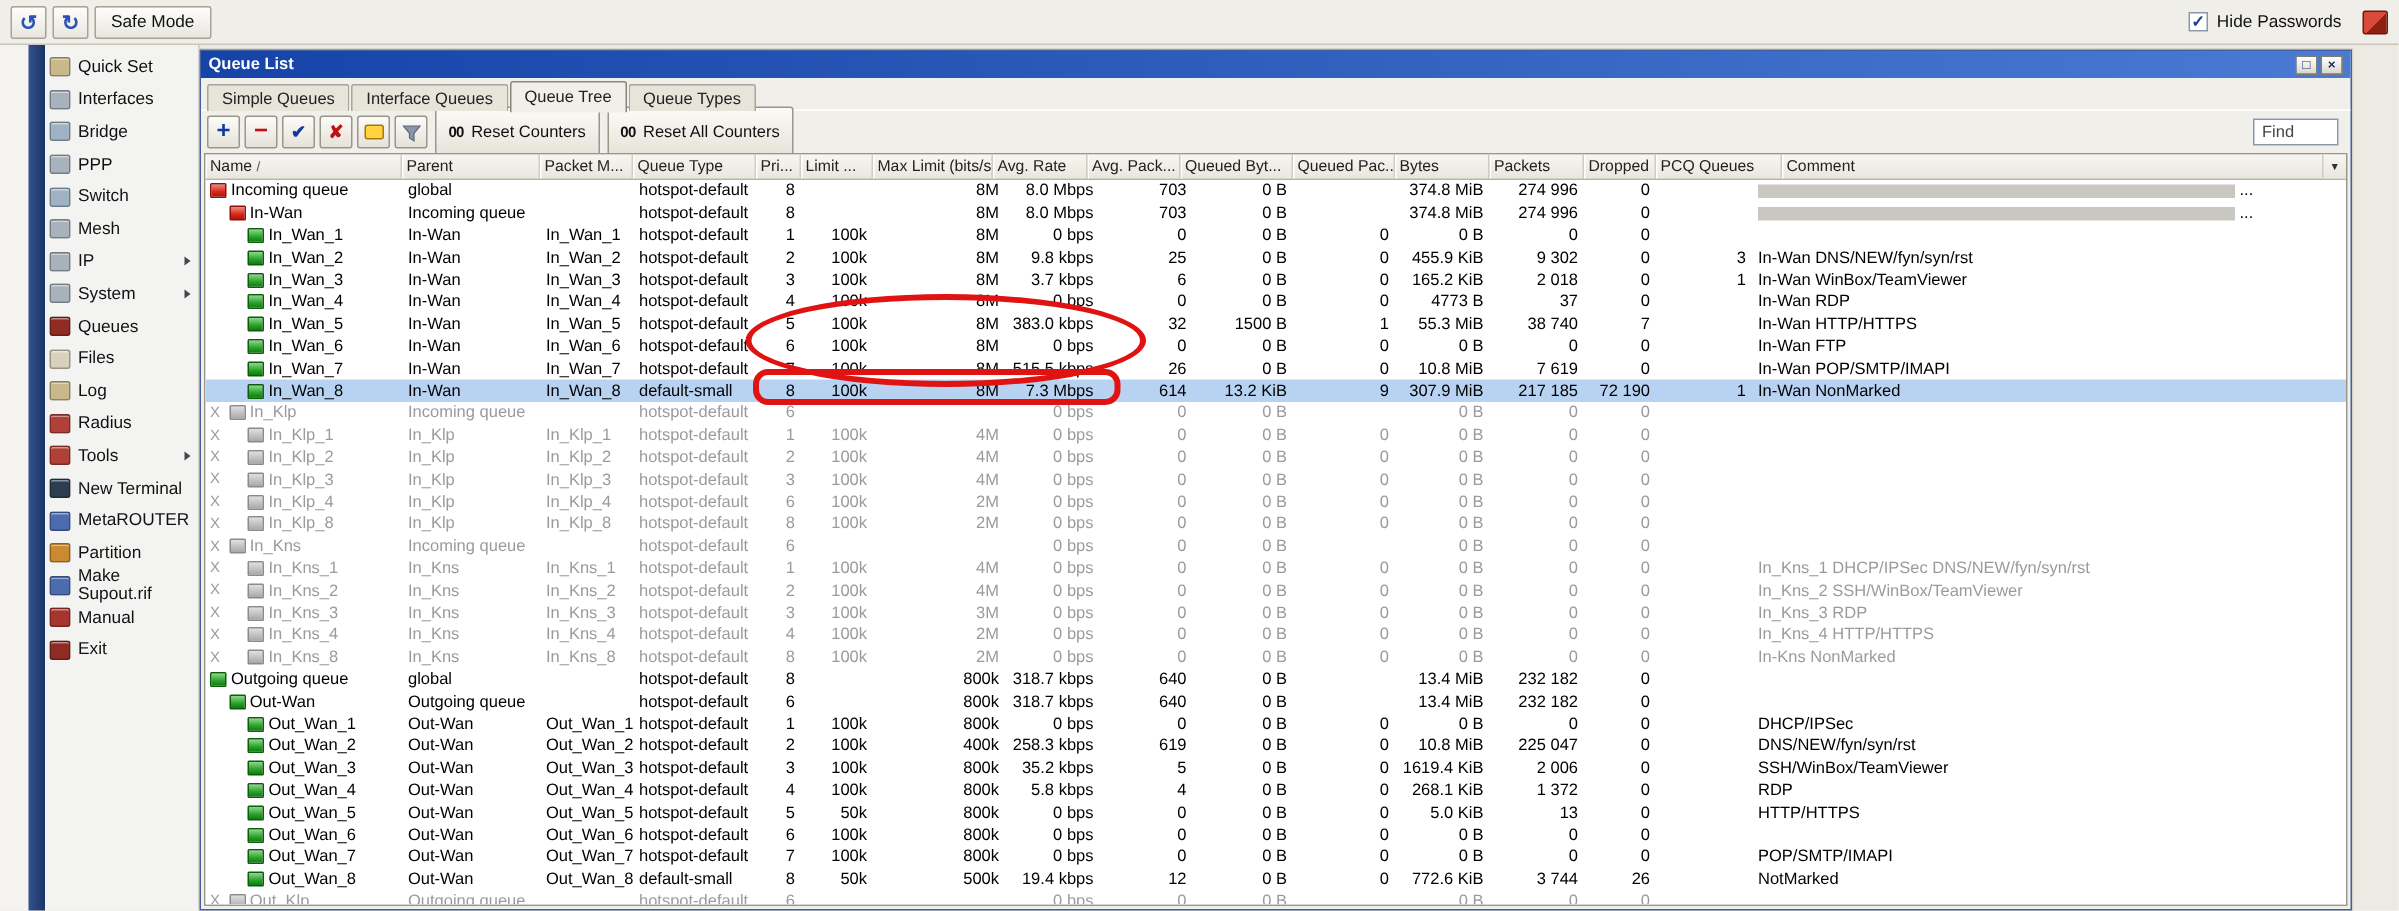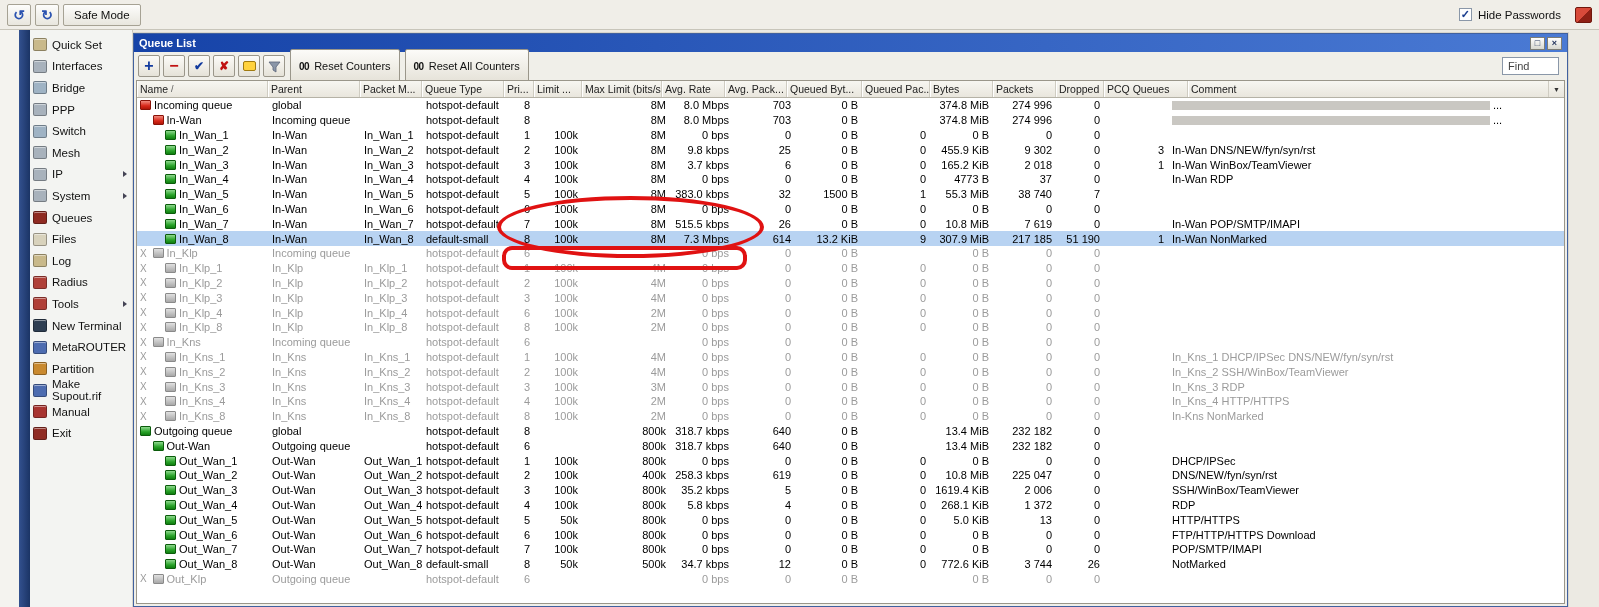--- a/index.html
+++ b/index.html
@@ -203,20 +203,26 @@
     <span class="title-controls">
       <span class="tc-btn">
           <span>□</span>
         </span>
       <span class="tc-btn">
           <span>×</span>
         </span>
     </span>
   </div>
 
+  <div class="tabbar">
+      <div class="tab">Simple Queues</div>
+      <div class="tab">Interface Queues</div>
+      <div class="tab active">Queue Tree</div>
+      <div class="tab">Queue Types</div>
+    </div>
 
   <div class="toolbar">
     <div class="tool-btn add">
         <span>+</span>
       </div>
     <div class="tool-btn remove">
         <span>−</span>
       </div>
     <div class="tool-btn enable">
         <span>✔</span>
@@ -412,40 +418,42 @@
           <div class="cell r" style="width: 48px;">100k</div>
           <div class="cell r" style="width: 88px;">8M</div>
           <div class="cell r" style="width: 63px;">383.0 kbps</div>
           <div class="cell r" style="width: 62px;">32</div>
           <div class="cell r" style="width: 67px;">1500 B</div>
           <div class="cell r" style="width: 68px;">1</div>
           <div class="cell r" style="width: 63px;">55.3 MiB</div>
           <div class="cell r" style="width: 63px;">38 740</div>
           <div class="cell r" style="width: 48px;">7</div>
           <div class="cell r" style="width: 64px;"></div>
+          <div class="cell" style="width: 398px;">In-Wan HTTP/HTTPS</div>
         </div>
         <div class="trow">
           <div class="cell name-cell" style="width: 131px; padding-left: 28px;">
             <span class="qicon green"></span>
             <span>In_Wan_6</span>
           </div>
           <div class="cell" style="width: 92px;">In-Wan</div>
           <div class="cell" style="width: 62px;">In_Wan_6</div>
           <div class="cell" style="width: 82px;">hotspot-default</div>
           <div class="cell r" style="width: 30px;">6</div>
           <div class="cell r" style="width: 48px;">100k</div>
           <div class="cell r" style="width: 88px;">8M</div>
           <div class="cell r" style="width: 63px;">0 bps</div>
           <div class="cell r" style="width: 62px;">0</div>
           <div class="cell r" style="width: 67px;">0 B</div>
           <div class="cell r" style="width: 68px;">0</div>
           <div class="cell r" style="width: 63px;">0 B</div>
           <div class="cell r" style="width: 63px;">0</div>
           <div class="cell r" style="width: 48px;">0</div>
           <div class="cell r" style="width: 64px;"></div>
+          <div class="cell" style="width: 398px;">In-Wan FTP</div>
         </div>
         <div class="trow">
           <div class="cell name-cell" style="width: 131px; padding-left: 28px;">
             <span class="qicon green"></span>
             <span>In_Wan_7</span>
           </div>
           <div class="cell" style="width: 92px;">In-Wan</div>
           <div class="cell" style="width: 62px;">In_Wan_7</div>
           <div class="cell" style="width: 82px;">hotspot-default</div>
           <div class="cell r" style="width: 30px;">7</div>
@@ -471,21 +479,21 @@
           <div class="cell" style="width: 82px;">default-small</div>
           <div class="cell r" style="width: 30px;">8</div>
           <div class="cell r" style="width: 48px;">100k</div>
           <div class="cell r" style="width: 88px;">8M</div>
           <div class="cell r" style="width: 63px;">7.3 Mbps</div>
           <div class="cell r" style="width: 62px;">614</div>
           <div class="cell r" style="width: 67px;">13.2 KiB</div>
           <div class="cell r" style="width: 68px;">9</div>
           <div class="cell r" style="width: 63px;">307.9 MiB</div>
           <div class="cell r" style="width: 63px;">217 185</div>
-          <div class="cell r" style="width: 48px;">51 190</div>
+          <div class="cell r" style="width: 48px;">72 190</div>
           <div class="cell r" style="width: 64px;">1</div>
           <div class="cell" style="width: 398px;">In-Wan NonMarked</div>
         </div>
         <div class="trow dis">
           <div class="cell name-cell" style="width: 131px; padding-left: 15.5px;">
             <span class="xmark">X</span>
             <span class="qicon gray"></span>
             <span>In_Klp</span>
           </div>
           <div class="cell" style="width: 92px;">Incoming queue</div>
@@ -905,21 +913,20 @@
           <div class="cell r" style="width: 48px;">100k</div>
           <div class="cell r" style="width: 88px;">800k</div>
           <div class="cell r" style="width: 63px;">0 bps</div>
           <div class="cell r" style="width: 62px;">0</div>
           <div class="cell r" style="width: 67px;">0 B</div>
           <div class="cell r" style="width: 68px;">0</div>
           <div class="cell r" style="width: 63px;">0 B</div>
           <div class="cell r" style="width: 63px;">0</div>
           <div class="cell r" style="width: 48px;">0</div>
           <div class="cell r" style="width: 64px;"></div>
-          <div class="cell" style="width: 398px;">FTP/HTTP/HTTPS Download</div>
         </div>
         <div class="trow">
           <div class="cell name-cell" style="width: 131px; padding-left: 28px;">
             <span class="qicon green"></span>
             <span>Out_Wan_7</span>
           </div>
           <div class="cell" style="width: 92px;">Out-Wan</div>
           <div class="cell" style="width: 62px;">Out_Wan_7</div>
           <div class="cell" style="width: 82px;">hotspot-default</div>
           <div class="cell r" style="width: 30px;">7</div>
@@ -939,21 +946,21 @@
           <div class="cell name-cell" style="width: 131px; padding-left: 28px;">
             <span class="qicon green"></span>
             <span>Out_Wan_8</span>
           </div>
           <div class="cell" style="width: 92px;">Out-Wan</div>
           <div class="cell" style="width: 62px;">Out_Wan_8</div>
           <div class="cell" style="width: 82px;">default-small</div>
           <div class="cell r" style="width: 30px;">8</div>
           <div class="cell r" style="width: 48px;">50k</div>
           <div class="cell r" style="width: 88px;">500k</div>
-          <div class="cell r" style="width: 63px;">34.7 kbps</div>
+          <div class="cell r" style="width: 63px;">19.4 kbps</div>
           <div class="cell r" style="width: 62px;">12</div>
           <div class="cell r" style="width: 67px;">0 B</div>
           <div class="cell r" style="width: 68px;">0</div>
           <div class="cell r" style="width: 63px;">772.6 KiB</div>
           <div class="cell r" style="width: 63px;">3 744</div>
           <div class="cell r" style="width: 48px;">26</div>
           <div class="cell r" style="width: 64px;"></div>
           <div class="cell" style="width: 398px;">NotMarked</div>
         </div>
         <div class="trow dis">

